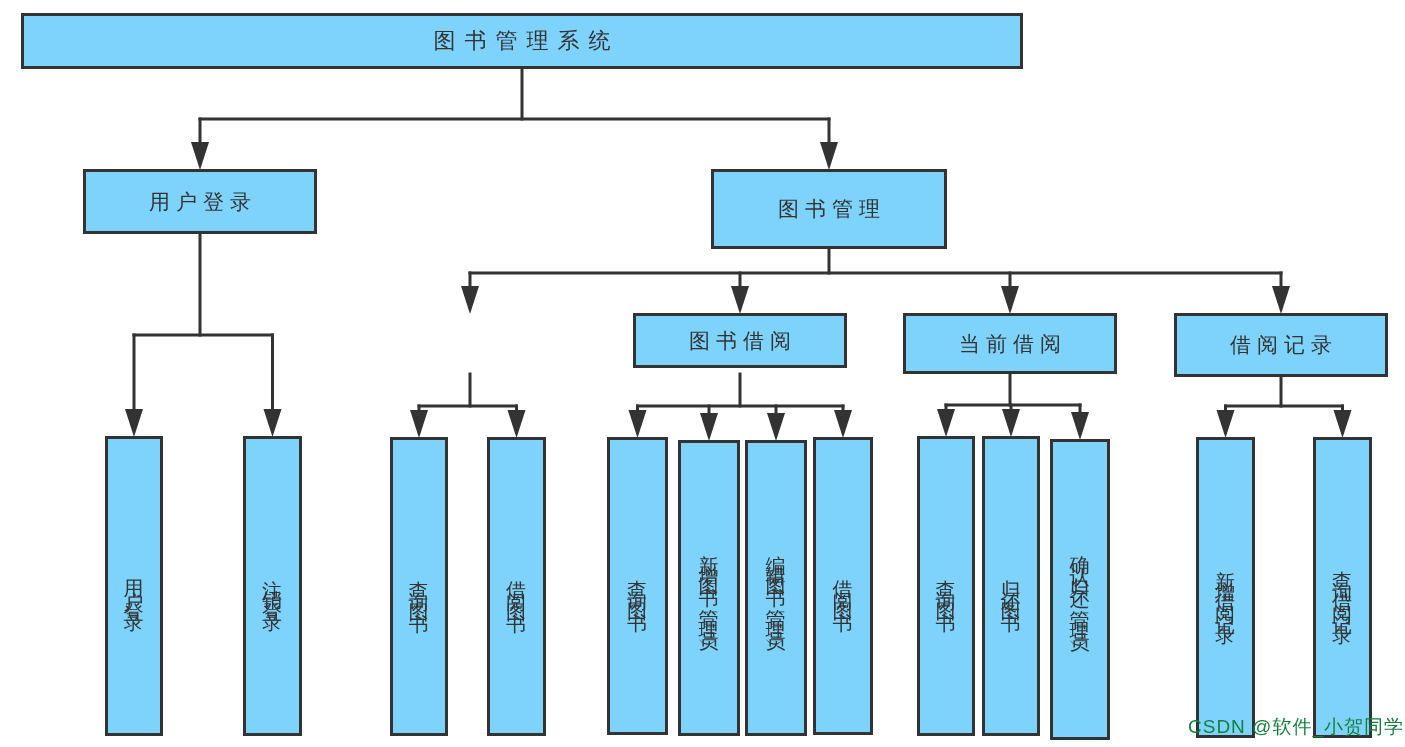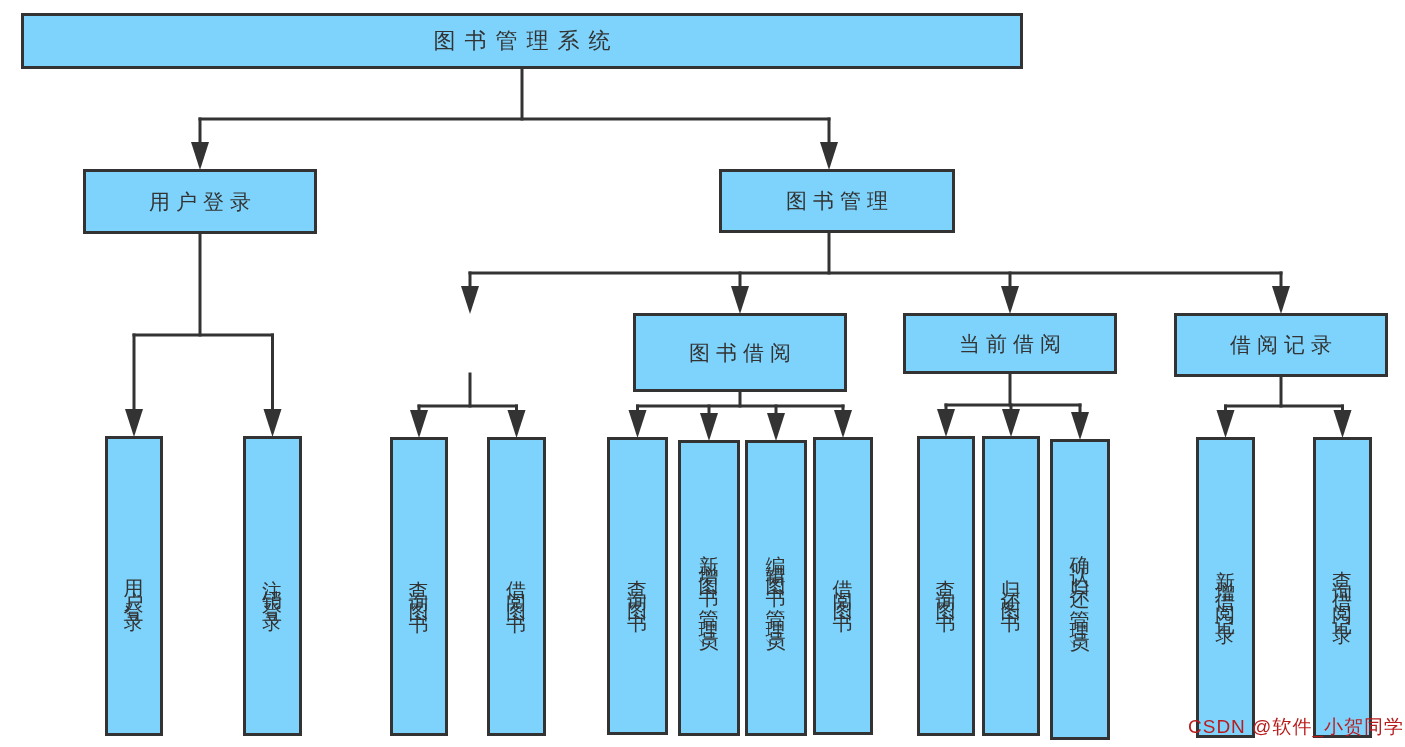--- a/index.html
+++ b/index.html
@@ -52,21 +52,21 @@
     letter-spacing: 11px;
     line-height: 1;
     color: #333333;
   }
   .watermark {
     position: absolute;
     left: 1188px;
     top: 714px;
     z-index: 3;
     font-size: 19px;
-    color: #b91c1c;
+    color: #15803d;
     white-space: nowrap;
     letter-spacing: 1px;
     text-align: center;
   }
 </style>
 </head>
 <body>
 
 <div class="stage">
   <svg class="wires" width="1405" height="747" viewBox="0 0 1405 747" xmlns="http://www.w3.org/2000/svg">
@@ -123,24 +123,24 @@
       <line x1="1342.5" y1="406" x2="1342.5" y2="419" stroke="#333333" stroke-width="3" stroke-linecap="square"></line>
       <polygon points="1333.5,410 1351.5,410 1342.5,438" fill="#333333"></polygon>
     </svg>
   <span class="watermark">CSDN @软件_小贺同学</span>
 <div class="node horiz root" style="left: 21px; top: 13px; width: 1002px; height: 56px;">
       <span class="label">图书管理系统</span>
     </div>
     <div class="node horiz" style="left: 83px; top: 169px; width: 234px; height: 65px;">
       <span class="label">用户登录</span>
     </div>
-    <div class="node horiz" style="left: 711px; top: 169px; width: 236px; height: 64px; margin-left: 8px;">
+    <div class="node horiz" style="left: 711px; top: 169px; width: 236px; height: 80px;">
       <span class="label">图书管理</span>
     </div>
-    <div class="node horiz" style="left: 633px; top: 313px; width: 214px; height: 79px;">
+    <div class="node horiz" style="left: 633px; top: 313px; width: 214px; height: 55px;">
       <span class="label">图书借阅</span>
     </div>
     <div class="node horiz" style="left: 903px; top: 313px; width: 214px; height: 61px;">
       <span class="label">当前借阅</span>
     </div>
     <div class="node horiz" style="left: 1174px; top: 313px; width: 214px; height: 64px;">
       <span class="label">借阅记录</span>
     </div>
     <div class="node vert" style="left: 105px; top: 436px; width: 58px; height: 300px;">
       <span class="label">用户登录</span>

